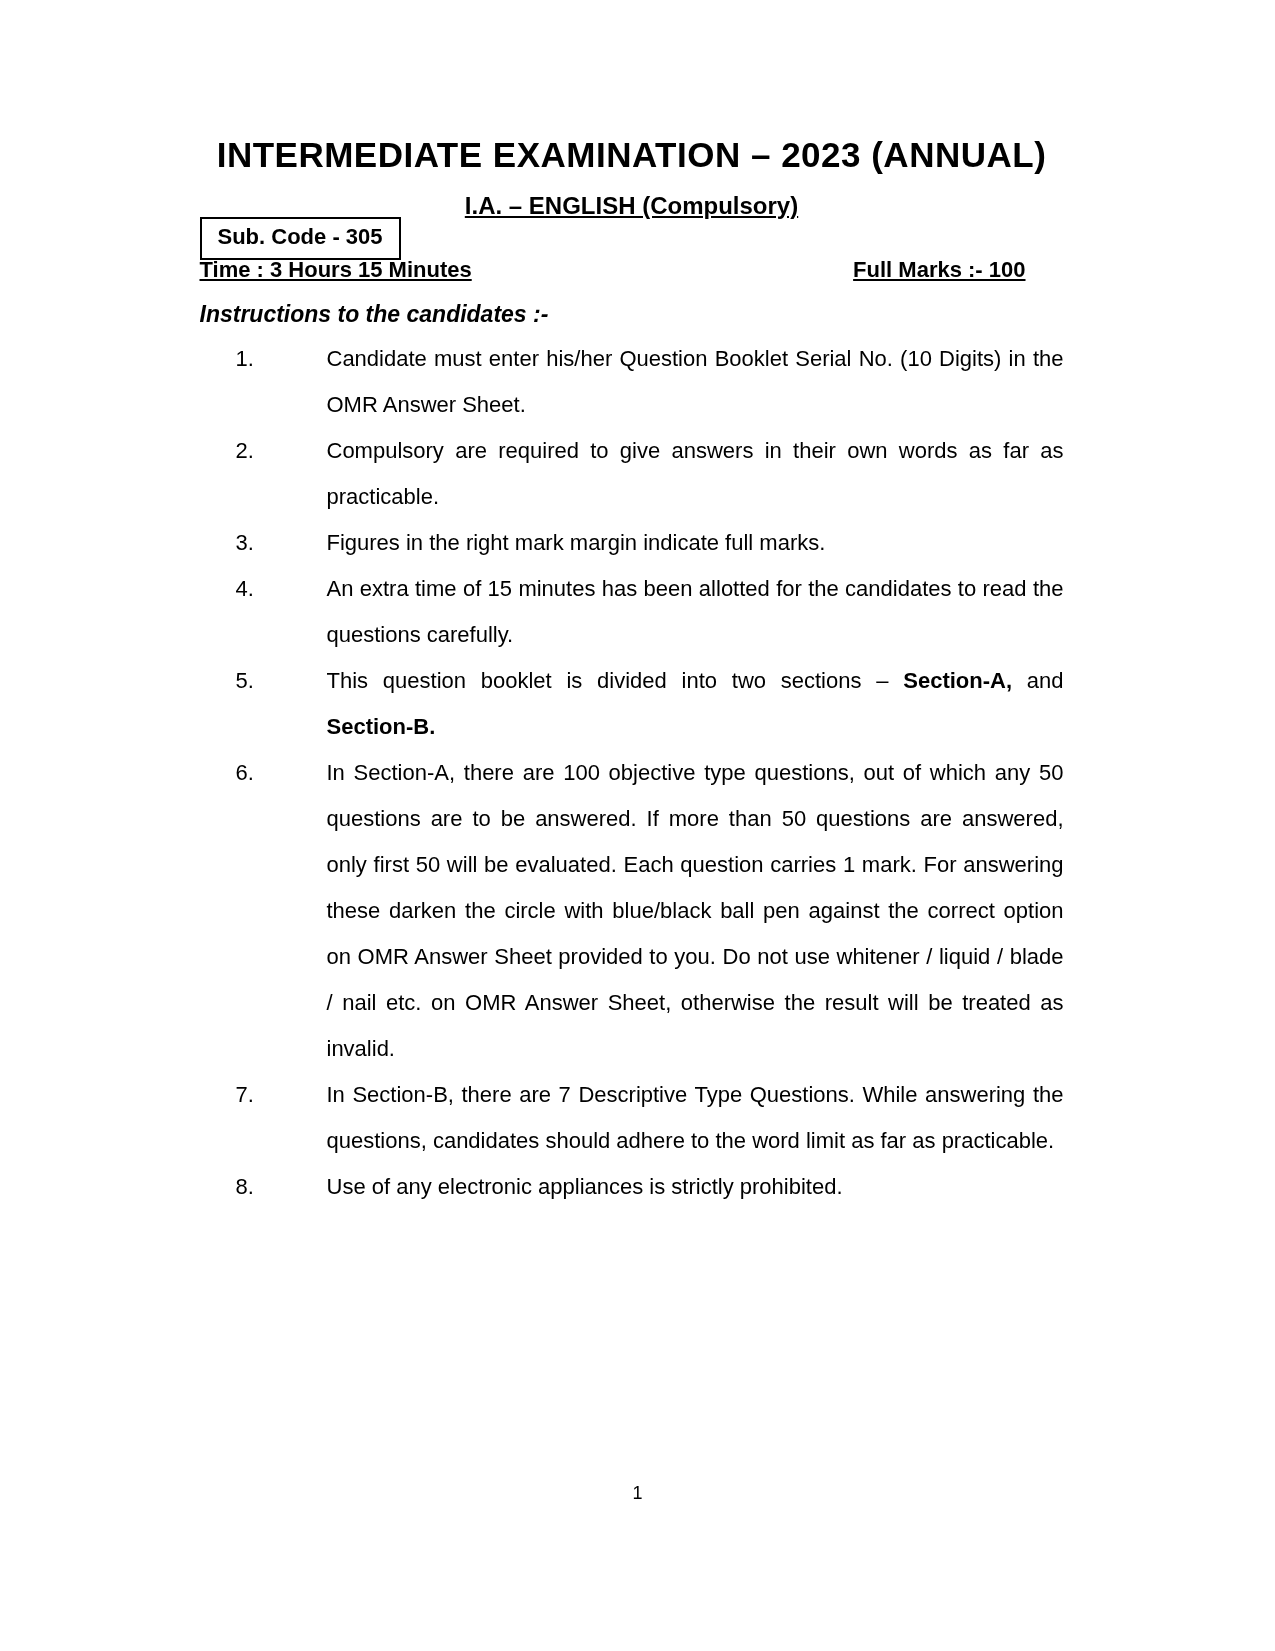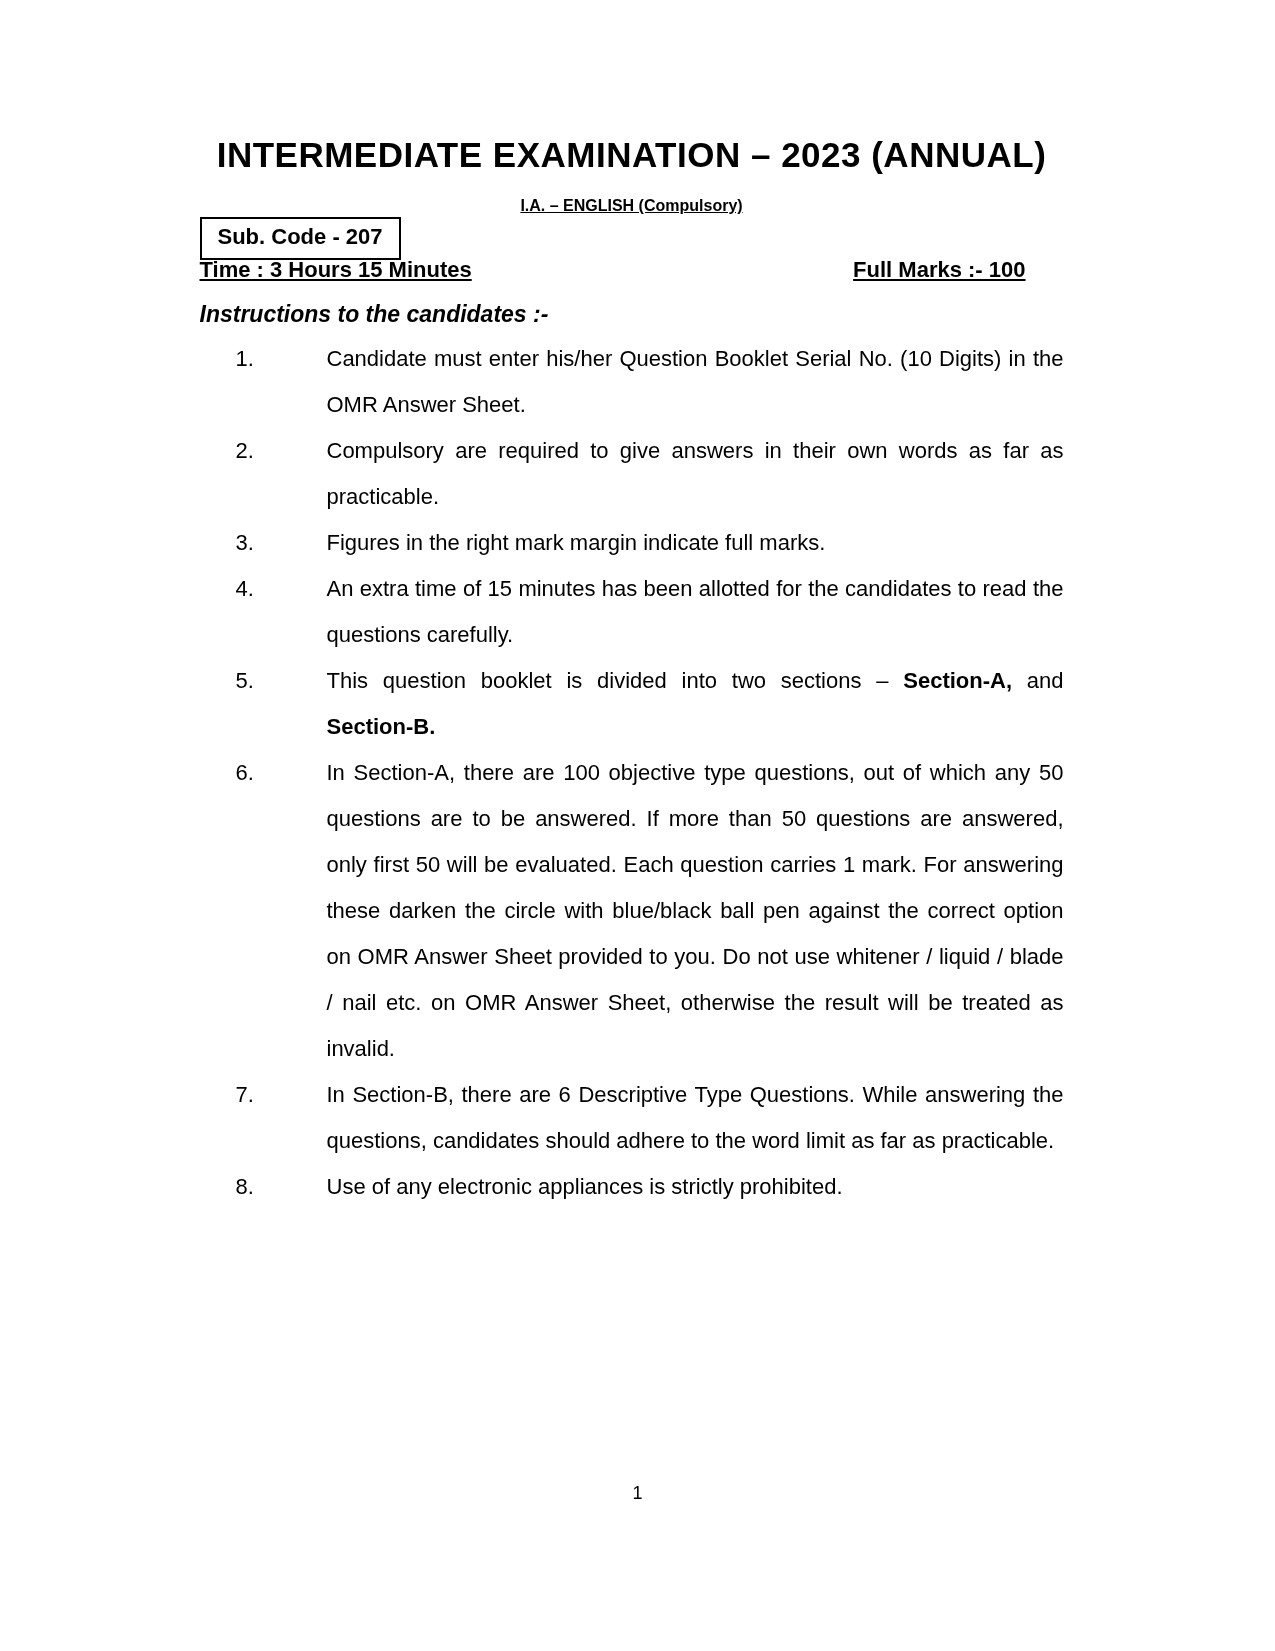--- a/index.html
+++ b/index.html
@@ -32,21 +32,21 @@
     margin-top: 16px;
   }
   .subtitle {
     text-align: center;
     font-size: 24px;
     font-weight: bold;
     line-height: 30px;
   }
   .paper-title {
     text-align: center;
-    font-size: 16px;
+    font-size: 24px;
     font-weight: bold;
     text-decoration: underline;
     line-height: 30px;
     margin-top: 10px;
   }
   .sub-code-box {
     position: absolute;
     left: 0;
     top: 26px;
     border: 2px solid #000000;
@@ -109,21 +109,21 @@
   }
 </style>
 </head>
 <body>
 
 <div class="page">
 
   <div class="title">INTERMEDIATE EXAMINATION – 2023 (ANNUAL)</div>
 
   <div class="header-mid">
-    <div class="sub-code-box">Sub. Code - 207</div>
+    <div class="sub-code-box">Sub. Code - 305</div>
     <div class="paper-title">I.A. – ENGLISH (Compulsory)</div>
   </div>
 
   <div class="meta-row">
     <span class="meta">Time : 3 Hours 15 Minutes</span>
     <span class="meta">Full Marks :- 100</span>
   </div>
 
   <div class="instr-heading">Instructions to the candidates :-</div>
 
@@ -154,21 +154,21 @@
       <div class="item-text"><span>This question booklet is divided into two sections – </span><b>Section-A,</b><span> and </span><b>Section-B.</b></div>
     </div>
 
     <div class="item">
       <div class="item-num">6.</div>
       <div class="item-text">In Section-A, there are 100 objective type questions, out of which any 50 questions are to be answered. If more than 50 questions are answered, only first 50 will be evaluated. Each question carries 1 mark. For answering these darken the circle with blue/black ball pen against the correct option on OMR Answer Sheet provided to you. Do not use whitener / liquid / blade / nail etc. on OMR Answer Sheet, otherwise the result will be treated as invalid.</div>
     </div>
 
     <div class="item">
       <div class="item-num">7.</div>
-      <div class="item-text">In Section-B, there are 6 Descriptive Type Questions. While answering the questions, candidates should adhere to the word limit as far as practicable.</div>
+      <div class="item-text">In Section-B, there are 7 Descriptive Type Questions. While answering the questions, candidates should adhere to the word limit as far as practicable.</div>
     </div>
 
     <div class="item">
       <div class="item-num">8.</div>
       <div class="item-text">Use of any electronic appliances is strictly prohibited.</div>
     </div>
 
   </div>
 
   <div class="page-num">1</div>

